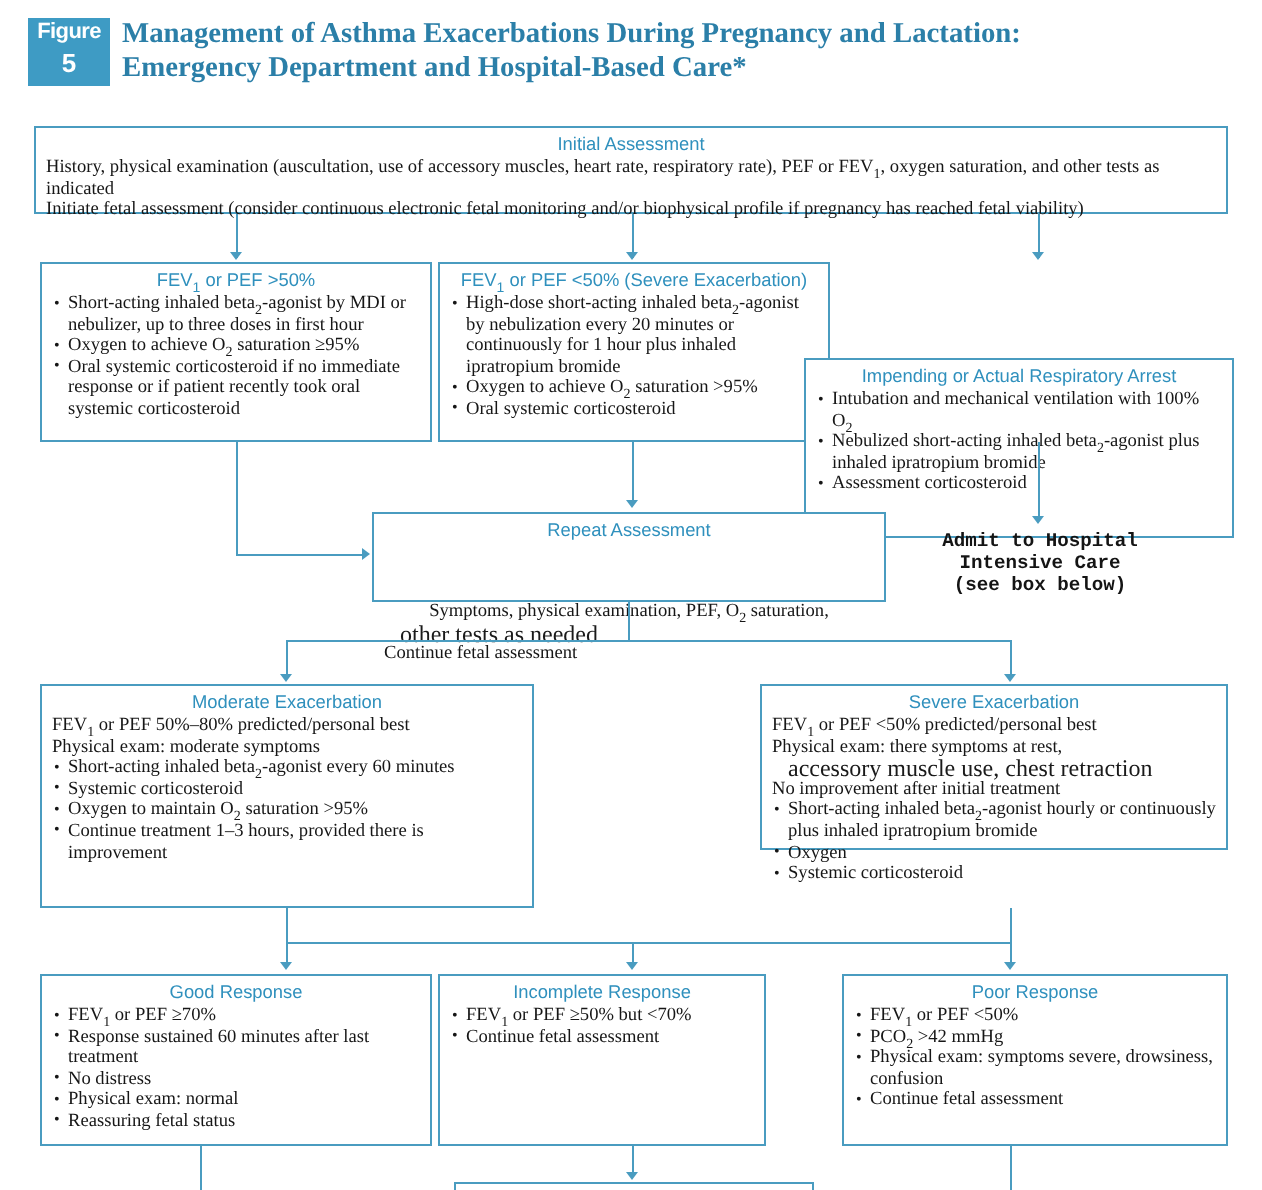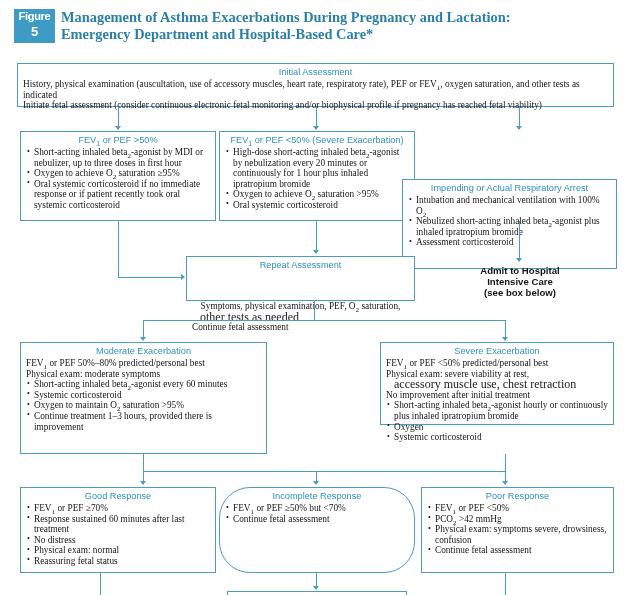--- a/index.html
+++ b/index.html
@@ -45,21 +45,21 @@
     font-size:9.3px;line-height:10.6px;
     font-family:"Liberation Serif", serif;color:#161616;
   }
   .box li:before{
     content:"\2022";position:absolute;left:1px;top:-0.5px;font-size:8px;color:#161616;
   }
   .box .ind{display:block;padding-left:8px;font-size:12px;line-height:10.6px;}
   sub{font-size:7px;line-height:0;}
   .plain{
     position:absolute;text-align:center;font-weight:700;
-    font-family:Liberation Sans, sans-serif;color:#141414;
+    font-family:Liberation Mono, monospace;color:#141414;
     font-size:9.6px;line-height:11.2px;
   }
   
   .ln{position:absolute;background:#4a9cc0;}
   .lnv{width:1.4px;}
   .lnh{height:1.4px;}
   .arw{position:absolute;width:0;height:0;
        border-left:3.2px solid transparent;border-right:3.2px solid transparent;
        border-top:4.4px solid #4a9cc0;}
   .arwr{position:absolute;width:0;height:0;
@@ -123,21 +123,21 @@
 <div class="ln lnv" style="left:118px;top:221px;height:57px;"></div>
 <div class="ln lnh" style="left:118px;top:277px;width:64px;"></div>
 <div class="arwr" style="left:181px;top:274px;"></div>
 
 <div class="ln lnv" style="left:316px;top:221px;height:30px;"></div>
 <div class="arw" style="left:313px;top:250px;"></div>
 
 <div class="ln lnv" style="left:519px;top:221px;height:38px;"></div>
 <div class="arw" style="left:516px;top:258px;"></div>
 
-<div class="box" style="left:186px;top:256px;width:229px;height:45px;">
+<div class="box" style="left:186px;top:256px;width:257px;height:45px;">
   <span class="bt">Repeat Assessment</span>
   <span class="bl" style="text-align:center;margin-top:30px;">Symptoms, physical examination, PEF, O<sub>2</sub> saturation,</span>
   <span class="ind">other tests as needed</span>
   <span class="bl">Continue fetal assessment</span>
 </div>
 
 <div class="plain" style="left:455px;top:265px;width:130px;">
   <div>Admit to Hospital</div>
   <div>Intensive Care</div>
   <div>(see box below)</div>
@@ -158,21 +158,21 @@
     <li>Short-acting inhaled beta<sub>2</sub>-agonist every 60 minutes</li>
     <li>Systemic corticosteroid</li>
     <li>Oxygen to maintain O<sub>2</sub> saturation &gt;95%</li>
     <li>Continue treatment 1–3 hours, provided there is improvement</li>
   </ul>
 </div>
 
 <div class="box" style="left:380px;top:342px;width:234px;height:83px;">
   <span class="bt">Severe Exacerbation</span>
   <span class="bl">FEV<sub>1</sub> or PEF &lt;50% predicted/personal best</span>
-  <span class="bl">Physical exam: severe viability at rest,</span>
+  <span class="bl">Physical exam: there symptoms at rest,</span>
   <span class="ind">accessory muscle use, chest retraction</span>
   <span class="bl">No improvement after initial treatment</span>
   <ul>
     <li>Short-acting inhaled beta<sub>2</sub>-agonist hourly or continuously plus inhaled ipratropium bromide</li>
     <li>Oxygen</li>
     <li>Systemic corticosteroid</li>
   </ul>
 </div>
 
 <div class="ln lnv" style="left:143px;top:454px;height:18px;"></div>
@@ -189,21 +189,21 @@
   <span class="bt">Good Response</span>
   <ul>
     <li>FEV<sub>1</sub> or PEF ≥70%</li>
     <li>Response sustained 60 minutes after last treatment</li>
     <li>No distress</li>
     <li>Physical exam: normal</li>
     <li>Reassuring fetal status</li>
   </ul>
 </div>
 
-<div class="box" style="left:219px;top:487px;width:196px;height:86px;border-radius:31px;">
+<div class="box" style="left:219px;top:487px;width:164px;height:86px;">
   <span class="bt">Incomplete Response</span>
   <ul>
     <li>FEV<sub>1</sub> or PEF ≥50% but &lt;70%</li>
     <li>Continue fetal assessment</li>
   </ul>
 </div>
 
 <div class="box" style="left:421px;top:487px;width:193px;height:86px;">
   <span class="bt">Poor Response</span>
   <ul>

